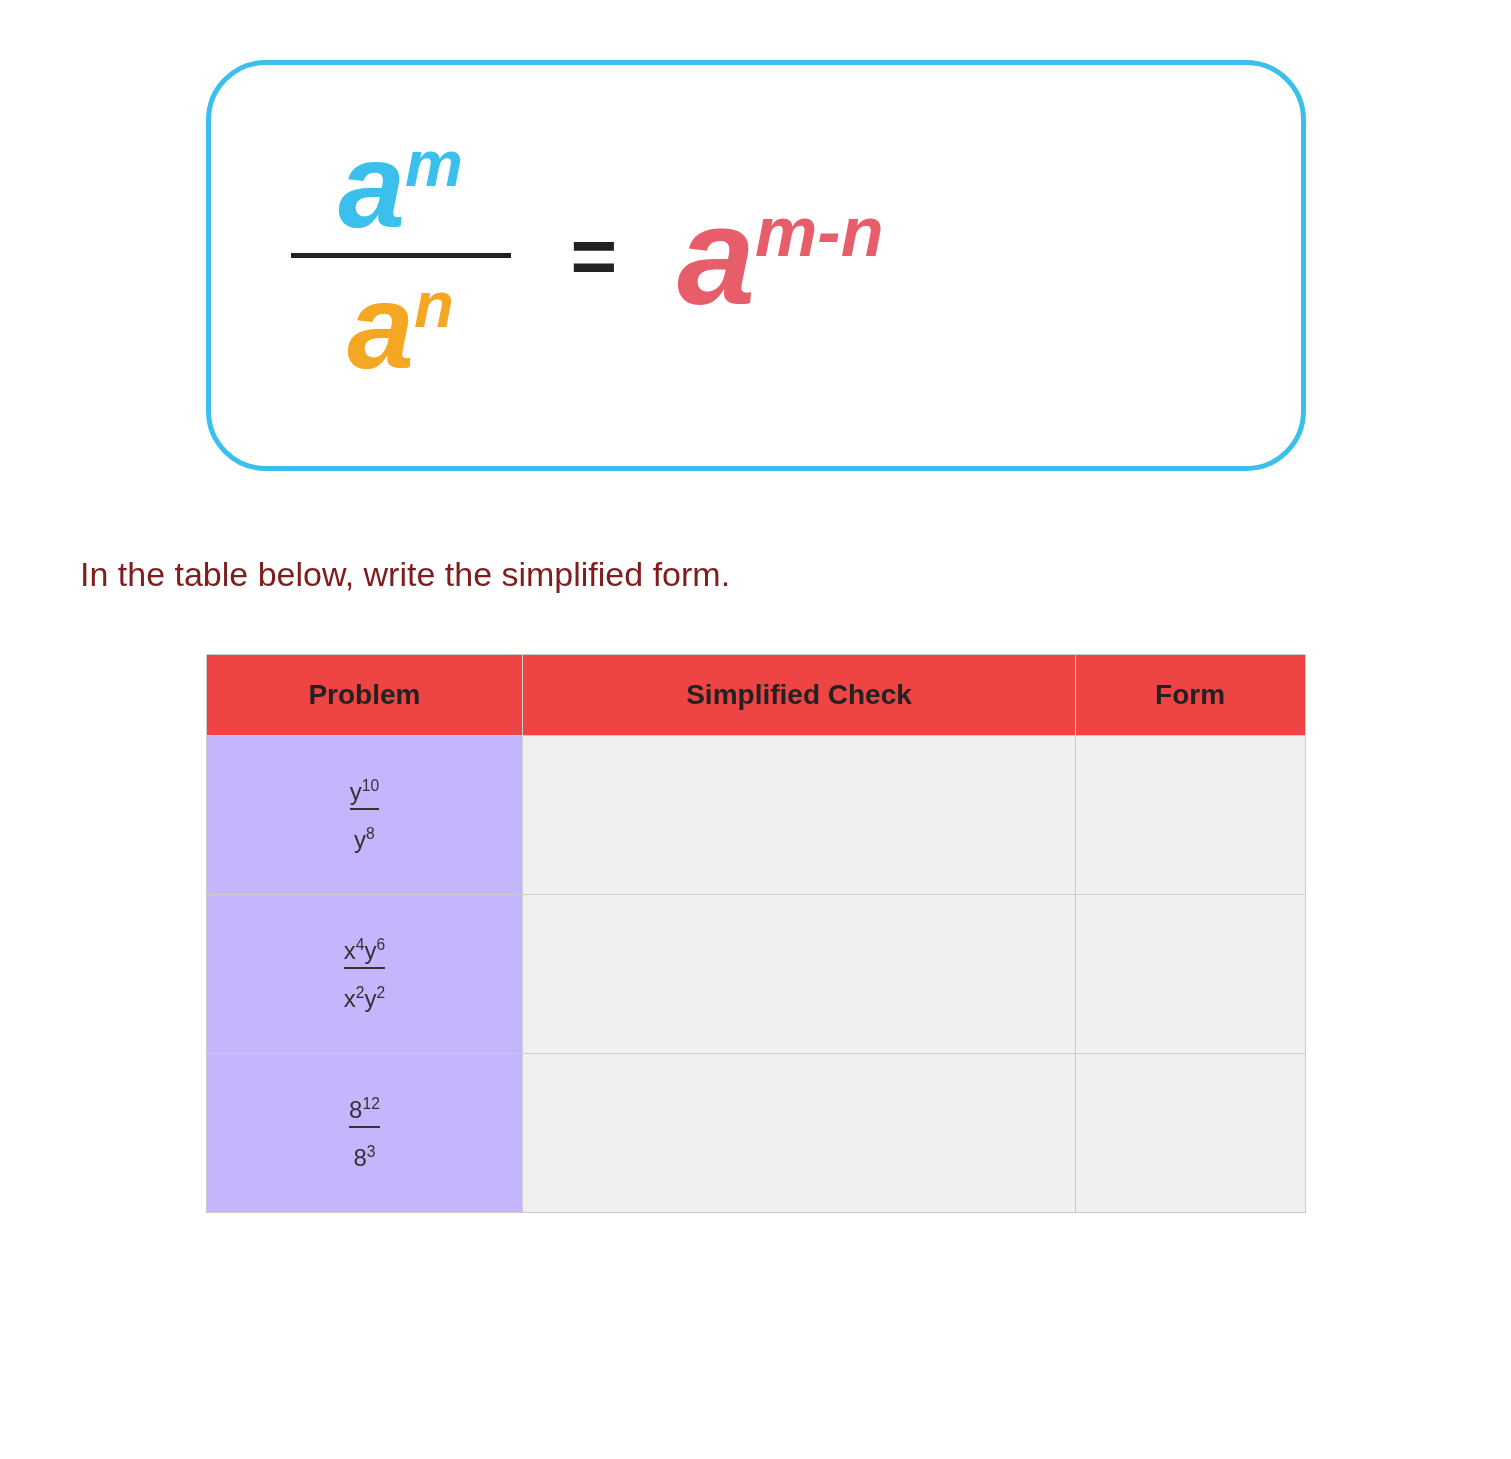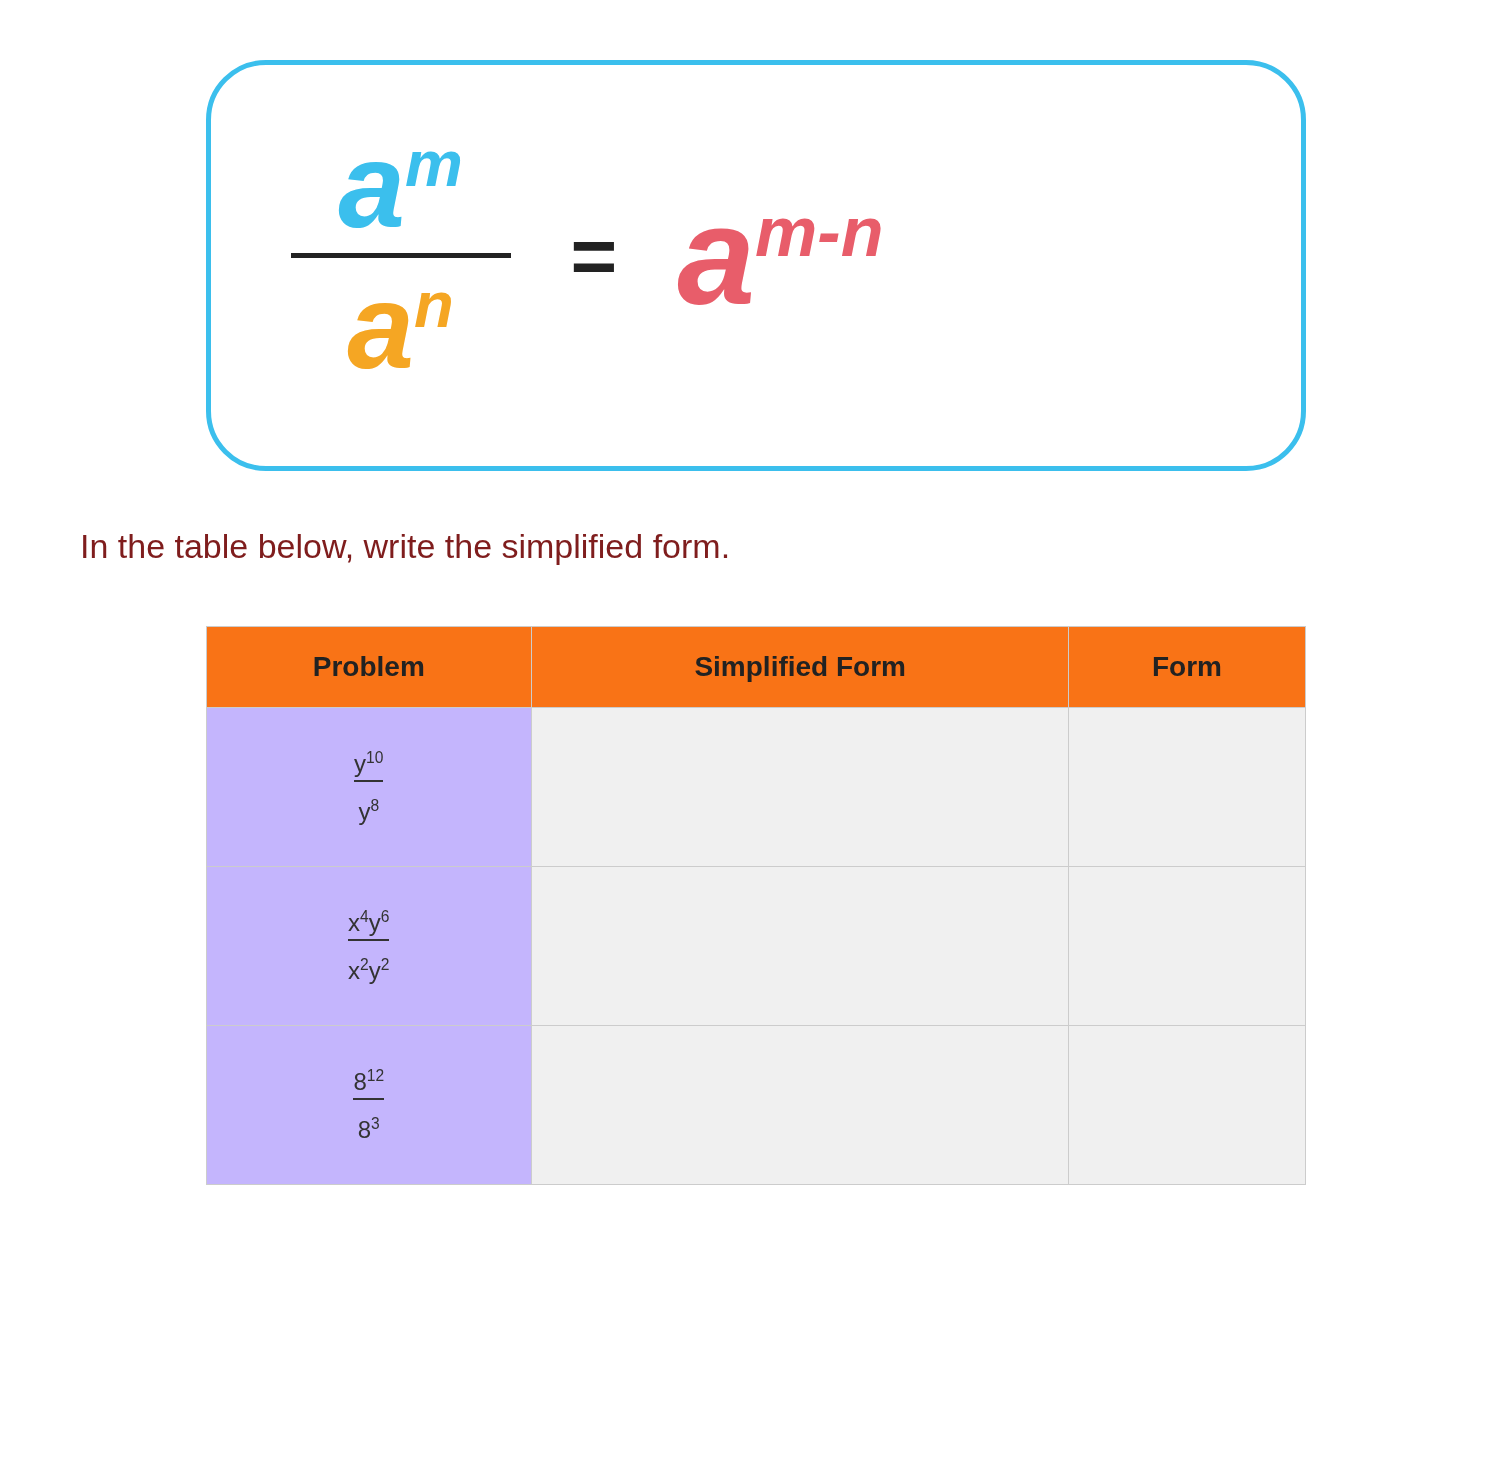--- a/index.html
+++ b/index.html
@@ -18,21 +18,21 @@
       align-items: center;
       padding: 60px 80px;
     }
 
     .formula-card {
       width: 1100px;
       border: 5px solid #3bbfed;
       border-radius: 60px;
       background: #ffffff;
       padding: 60px 80px 80px 80px;
-      margin-bottom: 56px;
+      margin-bottom: 84px;
       display: flex;
       flex-direction: column;
       align-items: flex-start;
     }
 
     .formula-display {
       display: flex;
       align-items: center;
       gap: 50px;
     }
@@ -114,21 +114,21 @@
       width: 1100px;
     }
 
     table {
       width: 100%;
       border-collapse: collapse;
       background: #f5f5f5;
     }
 
     thead tr {
-      background: #f97316;
+      background: #ef4444;
       margin-left: 45px;
     }
 
     th {
       padding: 24px 20px;
       font-size: 28px;
       font-weight: 600;
       color: #222222;
       text-align: center;
       border: 1px solid #cccccc;
@@ -196,21 +196,21 @@
   </div>
 </div>
 
 <p class="instruction-text">In the table below, write the simplified form.</p>
 
 <div class="table-container">
   <table>
     <thead>
       <tr>
         <th>Problem</th>
-        <th>Simplified Form</th>
+        <th>Simplified Check</th>
         <th>Form</th>
       </tr>
     </thead>
     <tbody>
 
       <tr>
         <td>
           <div class="math-fraction">
             <div class="math-num">y<sup class="exp">10</sup></div>
             <div class="math-den">y<sup class="exp">8</sup></div>

